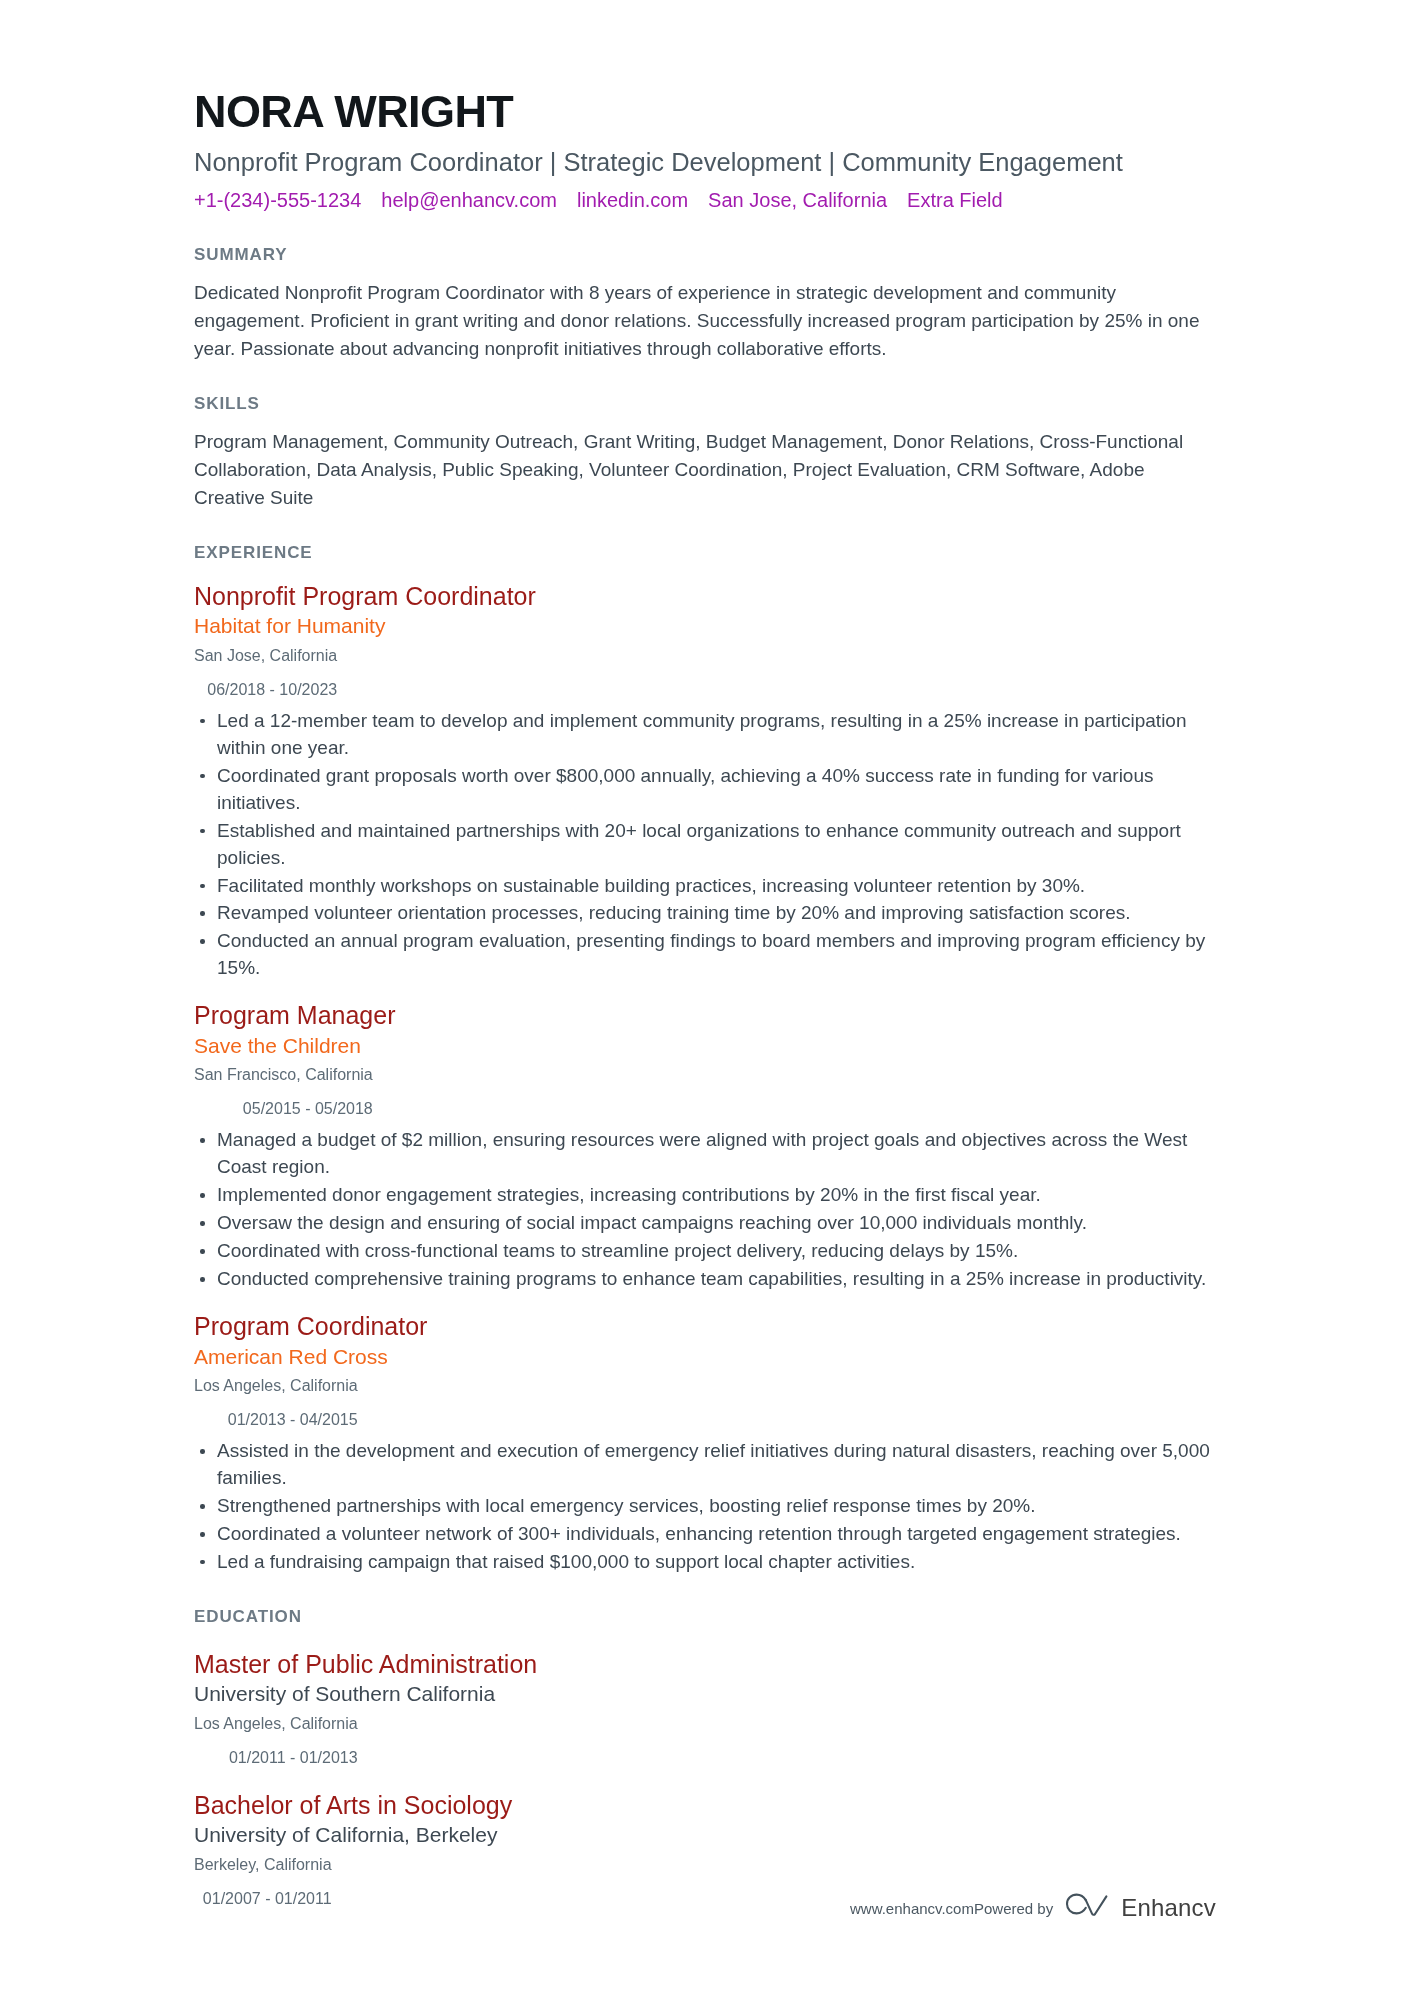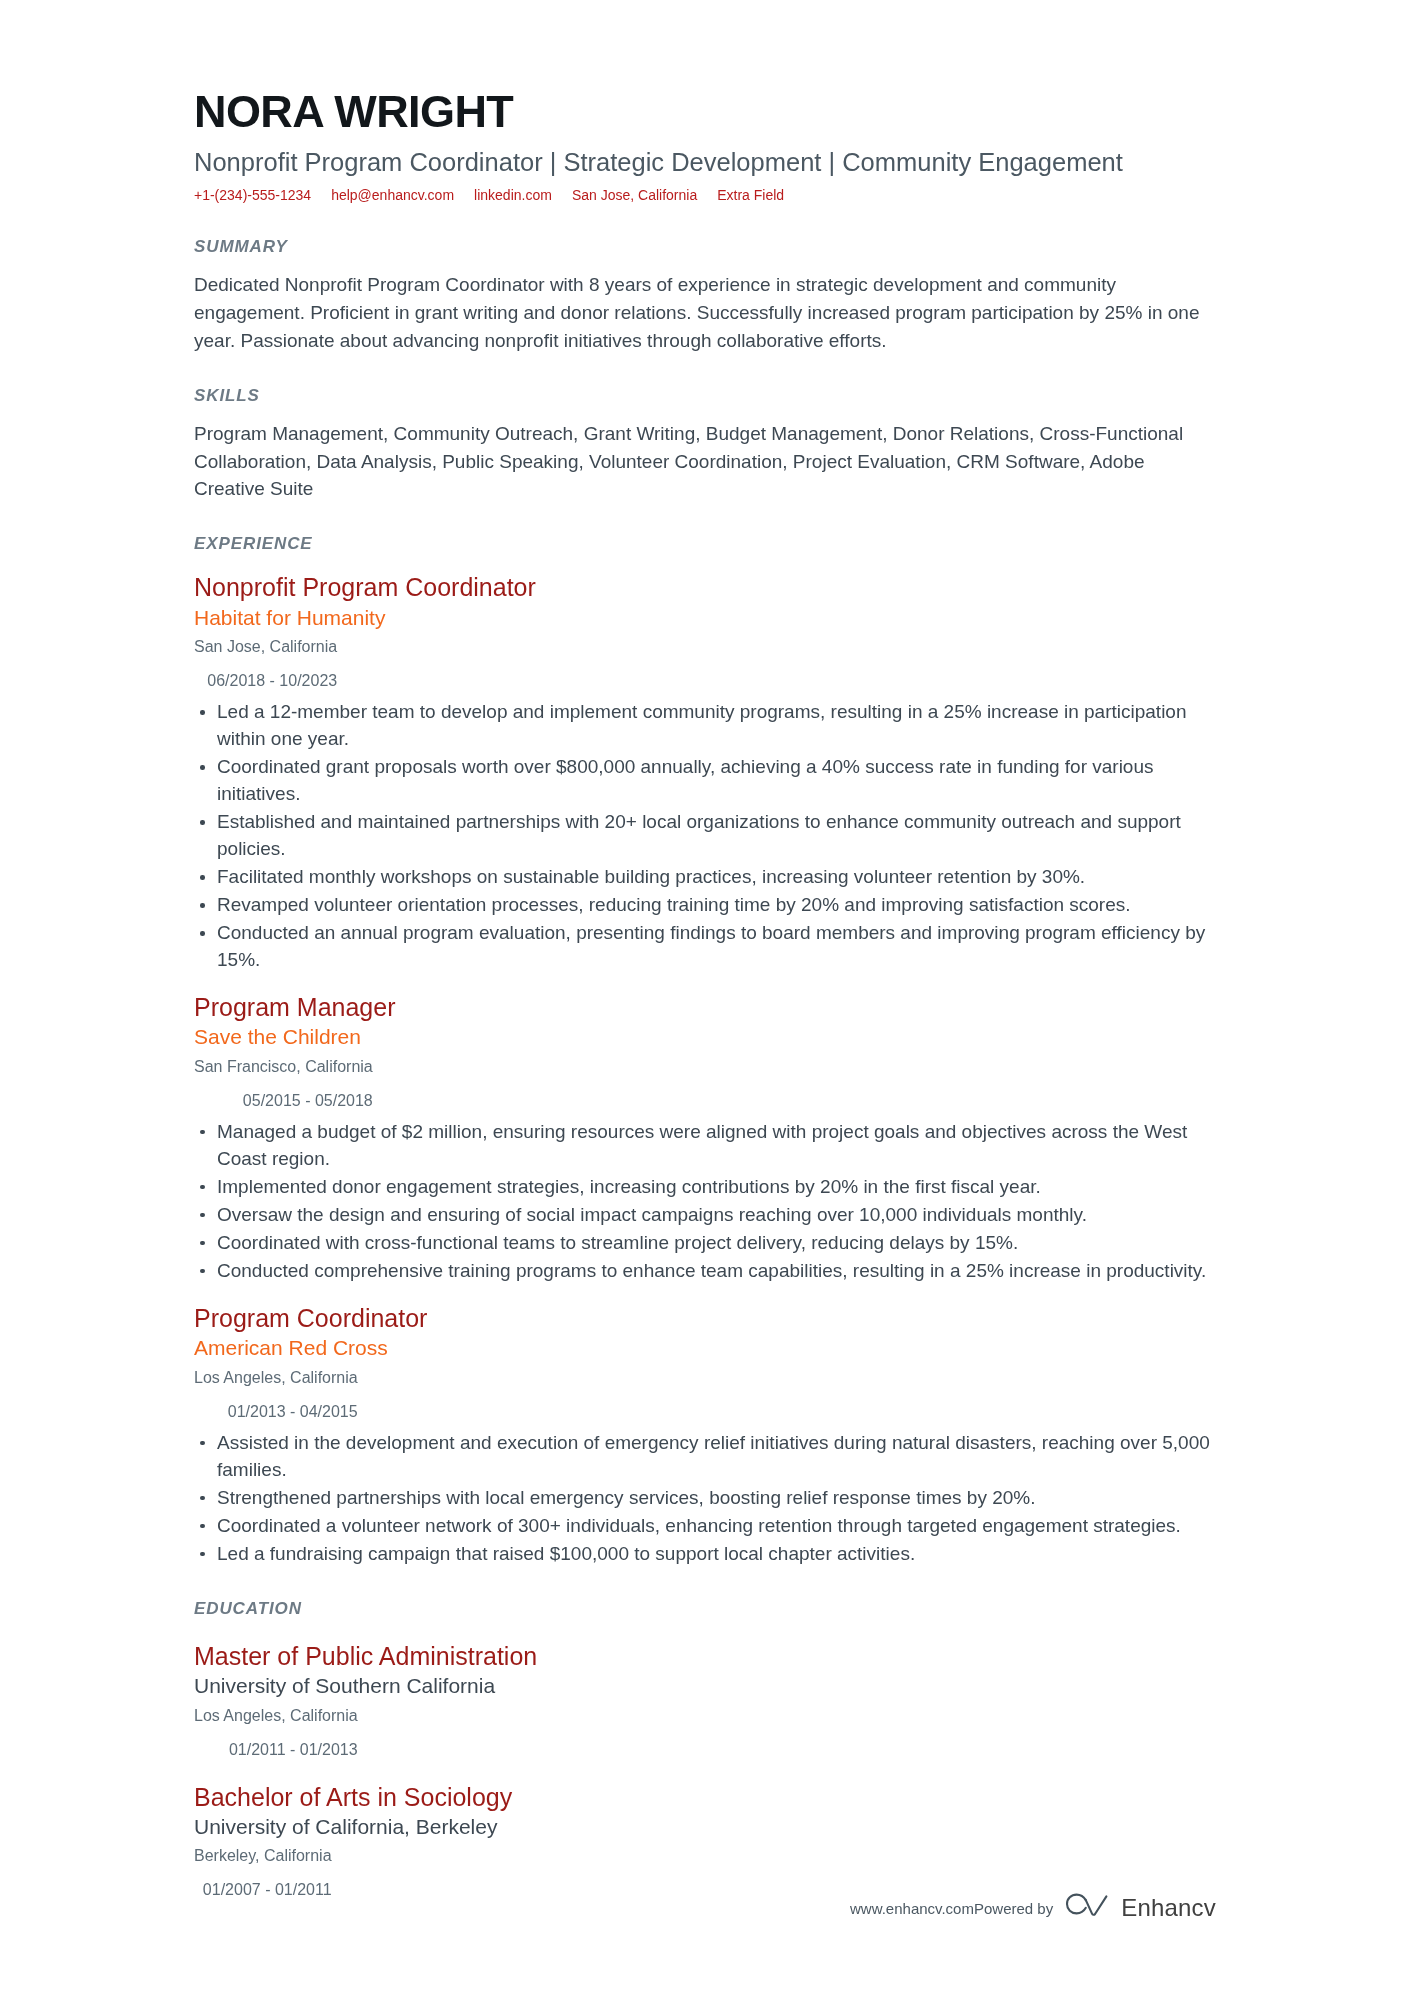--- a/index.html
+++ b/index.html
@@ -44,37 +44,36 @@
     margin: 0 0 8px 0;
   }
   .contact-row {
     display: flex;
     flex-wrap: wrap;
     align-items: baseline;
     gap: 0;
     margin-top: 6px;
   }
   .contact-item {
-    font-size: 14px;
-    color: #b91c1c;
+    font-size: 20px;
+    color: #a21caf;
     margin-right: 20px;
     white-space: nowrap;
     line-height: 1.4;
   }
 
   
   .section { margin-top: 31px; }
   .section-title {
     font-size: 17px;
     font-weight: 700;
     letter-spacing: 0.9px;
     color: #6d7a85;
     text-transform: uppercase;
     margin: 0 0 14px 0;
-    font-style: italic;
   }
   .body-text {
     font-size: 19px;
     line-height: 1.47;
     color: #3d4852;
     margin: 0;
     max-width: 1196px;
   }
 
   

